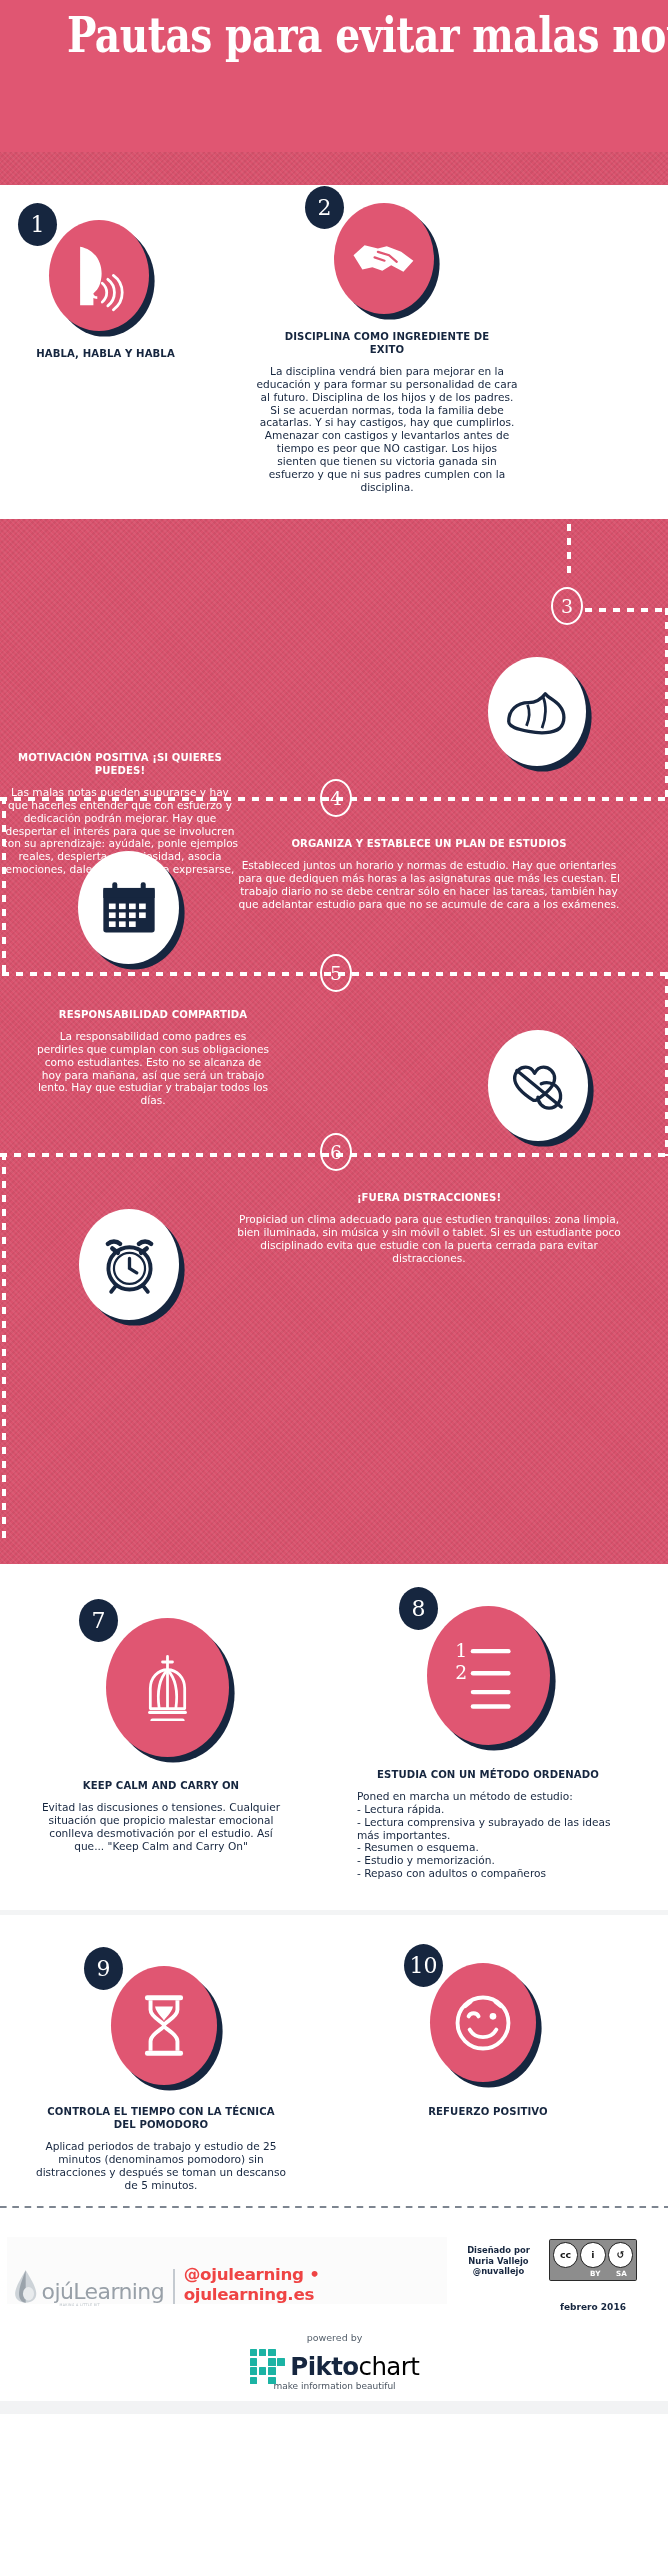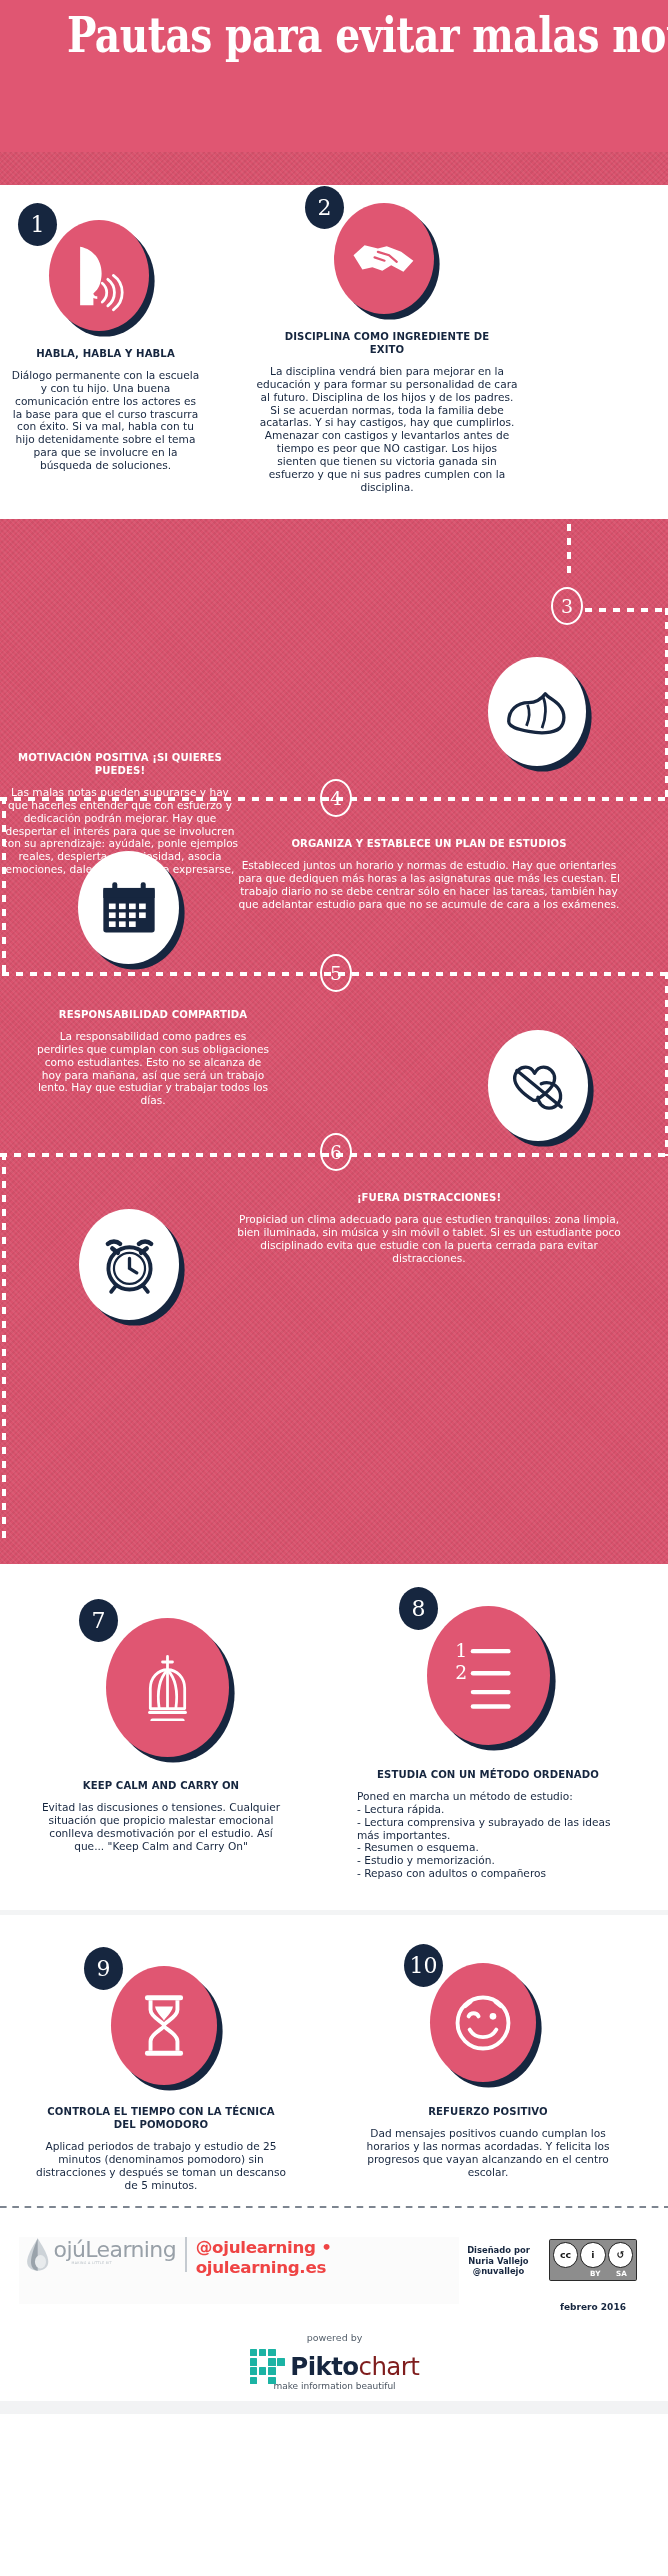--- a/index.html
+++ b/index.html
@@ -149,23 +149,23 @@
   .footer-rule{
     position:absolute;
     top:12.3px;left:0;right:0;
     height:1.7px;
     background-image:linear-gradient(to right,#7d8590 0 6.7px,transparent 6.7px 12.3px);
     background-size:12.3px 1.7px;
     background-repeat:repeat-x;
   }
   .brandbar{
     position:absolute;
-    top:43px;left:19px;
+    top:43px;left:7px;
     width:440px;height:67px;
-    display:flex;align-items:flex-start;
+    display:flex;align-items:flex-end;
     background:#fbfbfb;
   }
   .oju-drop{width:23.4px;height:35px;margin-left:6.7px;flex:0 0 auto;}
   .oju-name{
     font-size:22px;color:#98a0a8;
     font-family:"DejaVu Sans", sans-serif;
     letter-spacing:-0.6px;margin-left:4.5px;
     position:relative;
   }
   .oju-sub{
@@ -209,21 +209,21 @@
   }
   .pikto-mark{
     width:35px;height:35px;
     display:grid;grid-template-columns:repeat(4,1fr);grid-template-rows:repeat(4,1fr);
     gap:1.7px;
   }
   .pikto-mark i{background:#1bb3a4;display:block;border-radius:0.6px;}
   .pikto-mark i.off{background:transparent;}
   .pikto-word{font-size:24.5px;letter-spacing:-0.6px;}
   .pikto-word b{color:#16263f;font-weight:bold;text-align:right;}
-  .pikto-word span{color:#7f1d1d;font-weight:normal;}
+  .pikto-word span{color:#000000;font-weight:normal;}
   .pikto-tag{
     position:absolute;top:187px;left:0;right:0;text-align:center;
     font-size:9px;color:#4b5561;
   }
   .footer-foot{
     position:absolute;bottom:0;left:0;right:0;height:13.4px;background:#f2f3f4;
   }
 </style>
 </head>
 <body>
@@ -249,21 +249,20 @@
             <path d="M80 64 a38 38 0 0 1 0 62" fill="none" stroke="#fff" stroke-width="5" stroke-linecap="round"></path>
           </svg>
         </span>
       </div>
     </div>
     <div class="badge" style="left:18px;top:18px;">
       <span>1</span>
     </div>
     <div class="blk dark" style="left:11px;top:163px;width:189px;">
       <div class="h">HABLA, HABLA Y HABLA</div>
-      <div class="p">Diálogo permanente con la escuela y con tu hijo. Una buena comunicación entre los actores es la base para que el curso trascurra con éxito. Si va mal, habla con tu hijo detenidamente sobre el tema para que se involucre en la búsqueda de soluciones.</div>
     </div>
 
     <div class="disc" style="left:334px;top:18px;width:100px;height:111px;">
       <div class="shadow"></div>
       <div class="face">
         <span>
           <svg width="68" height="51" viewBox="0 0 122 92">
             <path d="M6 40 L26 22 L50 28 L66 24 L92 34 L114 50 L96 70 L74 58 L58 68 L40 62 L22 66 Z" fill="#fff"></path>
             <path d="M50 34 L70 40 L84 52" fill="none" stroke="#e05672" stroke-width="4" stroke-linecap="round"></path>
             <path d="M44 44 L62 50" fill="none" stroke="#e05672" stroke-width="4" stroke-linecap="round"></path>
@@ -485,21 +484,20 @@
             <path d="M88 26 L78 18" stroke="#fff" stroke-width="6" stroke-linecap="round"></path>
           </svg>
         </span>
       </div>
     </div>
     <div class="badge" style="left:404px;top:29px;">
       <span>10</span>
     </div>
     <div class="blk dark" style="left:357px;top:191px;width:262px;">
       <div class="h">REFUERZO POSITIVO</div>
-      <div class="p">Dad mensajes positivos cuando cumplan los horarios y las normas acordadas. Y felicita los progresos que vayan alcanzando en el centro escolar.</div>
     </div>
   </div>
 
   <div class="footer" style="height:220px;">
     <div class="footer-rule"></div>
 
     <div class="brandbar">
       <span class="oju-drop">
         <svg width="23.4" height="35" viewBox="0 0 42 62">
           <path d="M21 2 C10 20 2 34 2 44 C2 54 10 60 21 60 C32 60 40 54 40 44 C40 34 32 20 21 2 Z" fill="#cdd3d8"></path>

